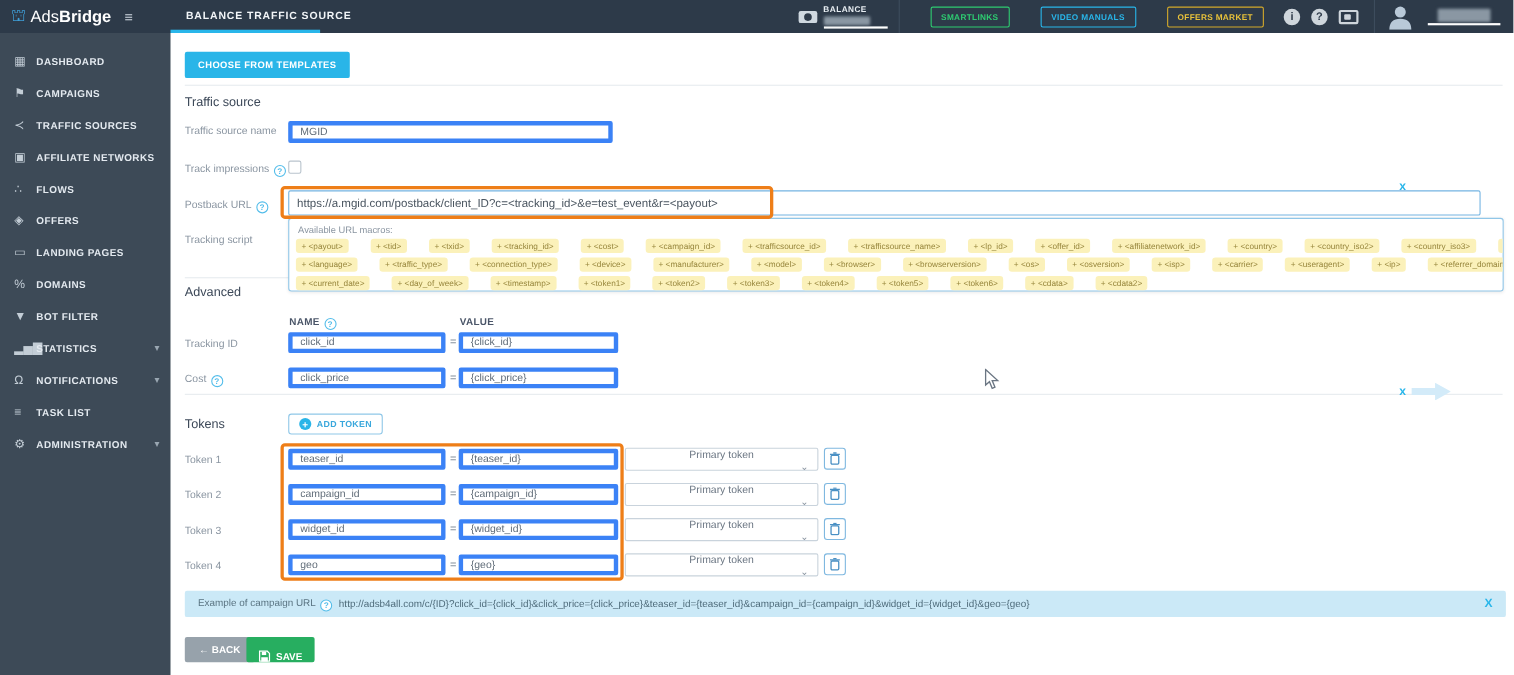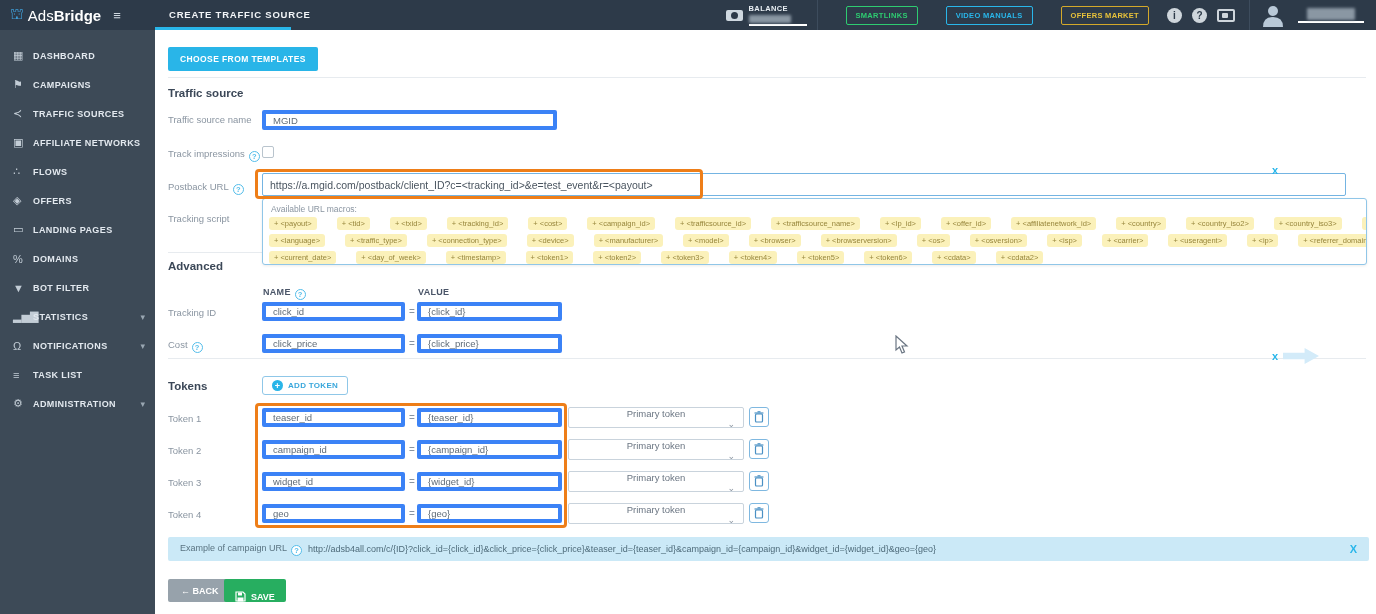--- a/index.html
+++ b/index.html
@@ -37,21 +37,21 @@
   
   .sidebar { position:absolute; top:30px; left:0; width:155px; height:584px; background:#3d4a57; padding-top:11px; z-index:20; }
   .side-item { display:flex; align-items:center; height:29px; padding:0 10px 0 13px; cursor:pointer; }
   .side-icon { width:20px; color:#c3cdd6; font-size:11px; text-align:left; flex:none; }
   .side-label { color:#e3e9ef; font-size:9px; font-weight:bold; letter-spacing:0.4px; flex:1; }
   .side-chevron { color:#9aa7b2; font-size:9px; }
 
   
   .main { position:absolute; top:30px; left:155px; width:1221px; height:584px; background:#fff; }
   .divider { position:absolute; left:13px; right:10px; height:1px; background:#e7ebef; }
-  .sec-heading { position:absolute; left:13px; color:#3c4858; font-size:11.5px; font-weight:bold; }
+  .sec-heading { position:absolute; left:13px; color:#3c4858; font-size:11.5px; font-weight:normal; }
   .fld-label { position:absolute; left:13px; color:#8a95a1; font-size:9.5px; }
   .txt-input { position:absolute; height:20px; border:4px solid #3b82f6; border-radius:2px; color:#5f6b77; font-size:9.5px; padding:0 7px; font-family:inherit; background:#fff; }
   .help { display:inline-flex; width:11px; height:11px; border:1px solid #53bdea; border-radius:50%; color:#53bdea; font-size:7.5px; font-weight:bold; align-items:center; justify-content:center; vertical-align:-2px; margin-left:4px; background:#fff; }
   .btn-primary { position:absolute; background:#29b5e8; color:#fff; border:none; border-radius:2px; font-size:8.5px; font-weight:bold; letter-spacing:0.4px; padding:7px 12px; cursor:pointer; font-family:inherit; }
   .checkbox { position:absolute; width:12px; height:12px; border:1px solid #b9c4cd; border-radius:2px; background:#fff; cursor:pointer; }
   .eq { position:absolute; color:#8a95a1; font-size:10px; }
   .col-header { position:absolute; color:#4a5568; font-size:9px; font-weight:bold; letter-spacing:0.3px; }
 
   .orange-box { position:absolute; border:3px solid #ee7e18; border-radius:4px; z-index:6; pointer-events:none; }
   .cyan-x { position:absolute; color:#29b6ea; font-size:11px; font-weight:bold; cursor:pointer; z-index:7; line-height:1; }
@@ -93,21 +93,21 @@
 </style>
 </head>
 <body>
 
 <div class="header">
   <div class="logo-zone">
     <span class="bridge-icon">⛫</span>
     <span class="brand"><span>Ads</span><b>Bridge</b></span>
     <span class="hamburger">≡</span>
   </div>
-  <div class="page-title">CREATE TRAFFIC SOURCE</div>
+  <div class="page-title">BALANCE TRAFFIC SOURCE</div>
   <div class="tab-underline"></div>
 
   <div class="hdr-right">
     <div class="balance-box">
       <span class="cash-icon"></span>
       <span class="bal-col">
         <span class="bal-label">BALANCE</span>
         <span class="redacted bal-redacted"></span>
         <span class="bal-underline"></span>
       </span>

